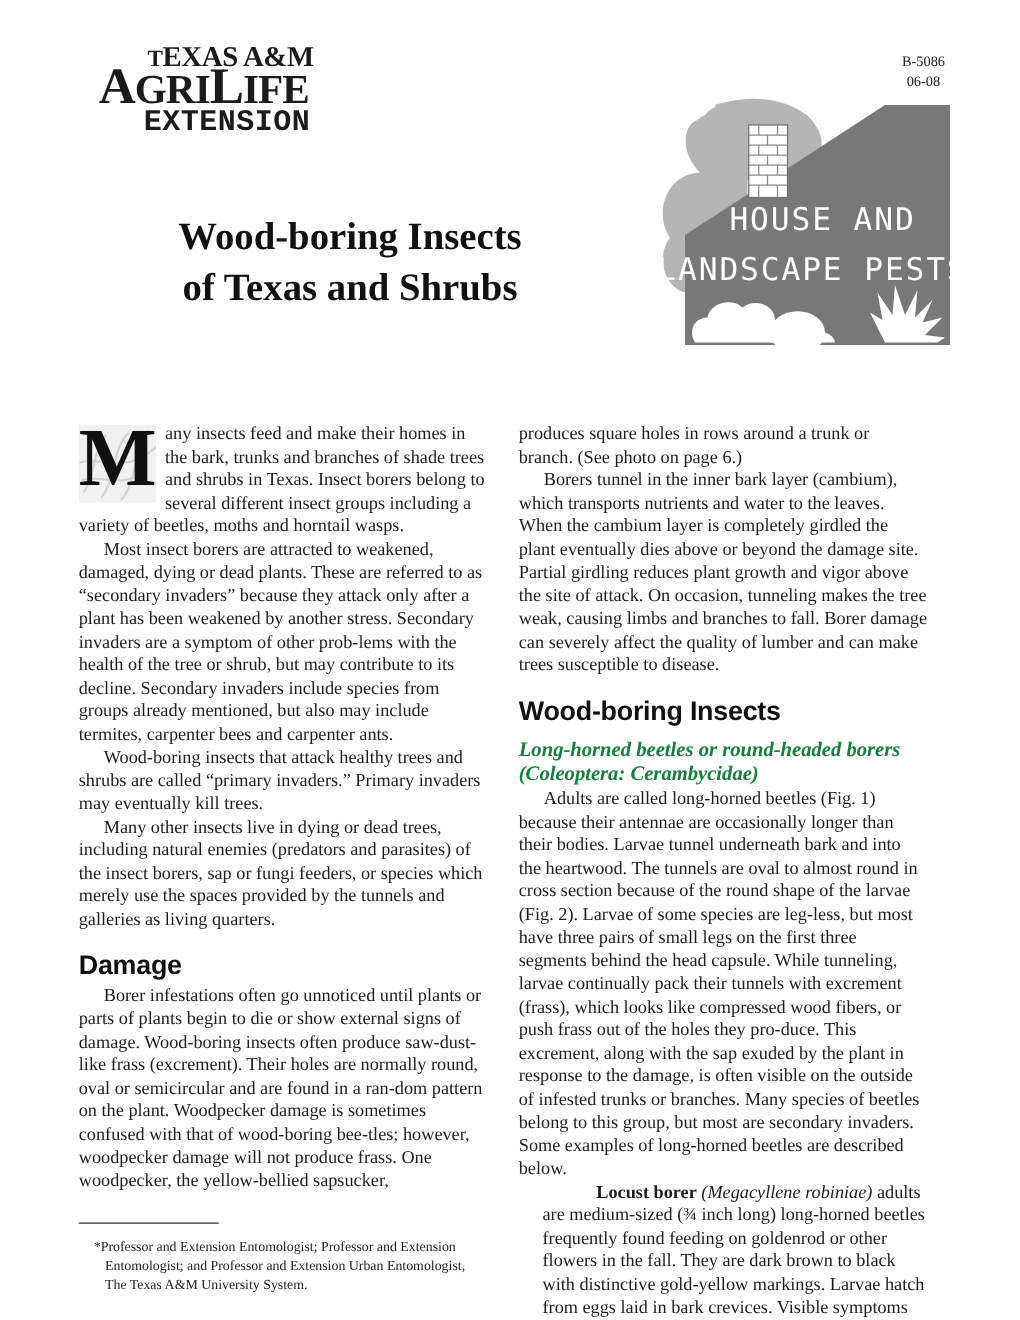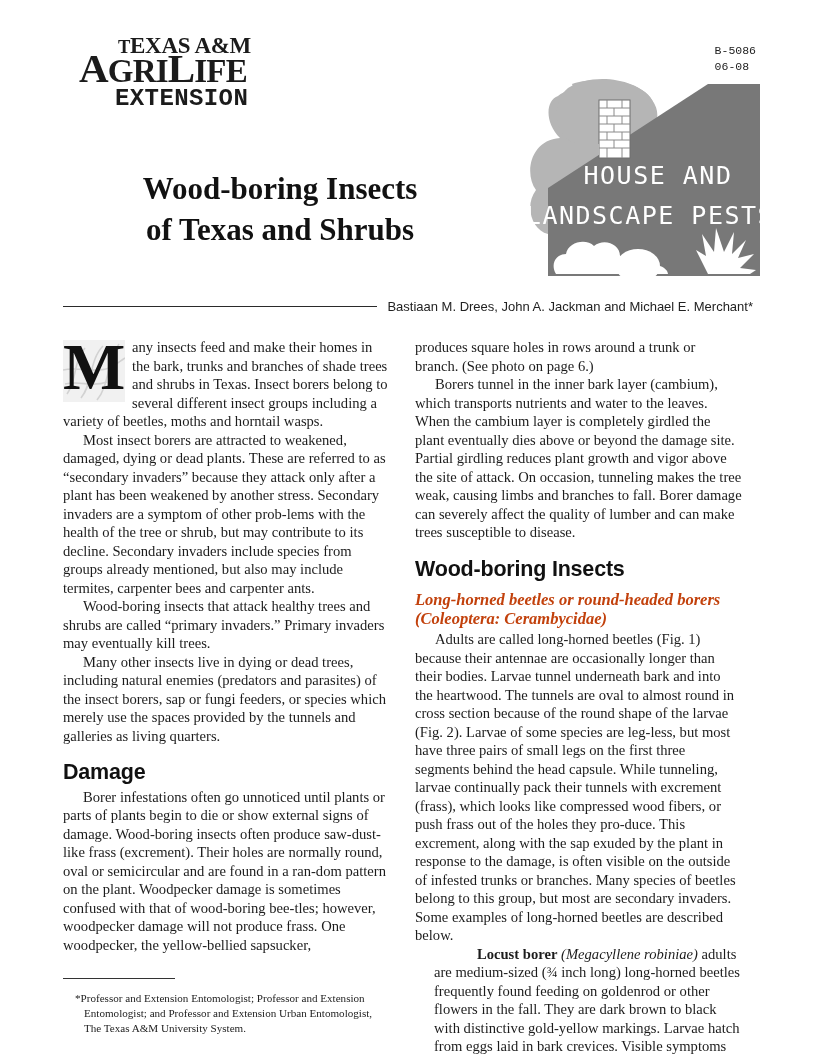--- a/index.html
+++ b/index.html
@@ -70,22 +70,22 @@
     letter-spacing: 0.4px;
     line-height: 1;
     white-space: nowrap;
     text-align: center;
   }
 
   .pubid {
     position: absolute;
     right: 60px;
     top: 43px;
-    text-align: left;
-    font-family: Liberation Mono, monospace;
+    text-align: center;
+    font-family: Liberation Serif, serif;
     font-size: 11.5px;
     line-height: 1.35;
     color: #222;
   }
 
   .doc-title {
     position: absolute;
     left: 40px;
     top: 168px;
     width: 480px;
@@ -197,21 +197,21 @@
     color: #111;
     letter-spacing: -0.2px;
   }
   h3.subsection {
     margin: 9px 0 2px 0;
     font-family: "Liberation Serif", serif;
     font-weight: bold;
     font-style: italic;
     font-size: 16.5px;
     line-height: 1.16;
-    color: #c2410c;
+    color: #15803d;
   }
 
   p.hanging {
     margin: 0;
     padding-left: 19px;
     text-indent: 19px;
     font-size: 14.6px;
     line-height: 1.268;
     color: #1c1c1c;
   }
@@ -309,24 +309,20 @@
           <path d="M188 196 L176 172 L186 178 L182 156 L194 174 L196 150 L204 174 L214 154
                    L212 176 L226 162 L218 180 L234 176 L220 190 L236 192 L230 196 Z"></path>
         </g>
 
         <text x="138" y="106" font-family="DejaVu Sans Mono, monospace" font-size="25" fill="#ffffff" text-anchor="middle" letter-spacing="1.5">HOUSE AND</text>
         <text x="130" y="146" font-family="DejaVu Sans Mono, monospace" font-size="25" fill="#ffffff" text-anchor="middle" letter-spacing="1.5">LANDSCAPE PESTS</text>
       </svg>
     </div>
   </div>
 
-  <div class="byline-row">
-    <div class="byline-rule"></div>
-    <div class="byline-text">Bastiaan M. Drees,  John A. Jackman and Michael E. Merchant*</div>
-  </div>
 
   <div class="columns">
 
     <div class="col col-left">
 
       <p class="body dropcap-para">
         <span class="dropcap">
           <svg class="tex" width="62" height="62" viewBox="0 0 62 62" xmlns="http://www.w3.org/2000/svg">
             <rect width="62" height="62" fill="#f1f1f1"></rect>
             <g stroke="#d2d2d2" stroke-width="1.6" fill="none">

